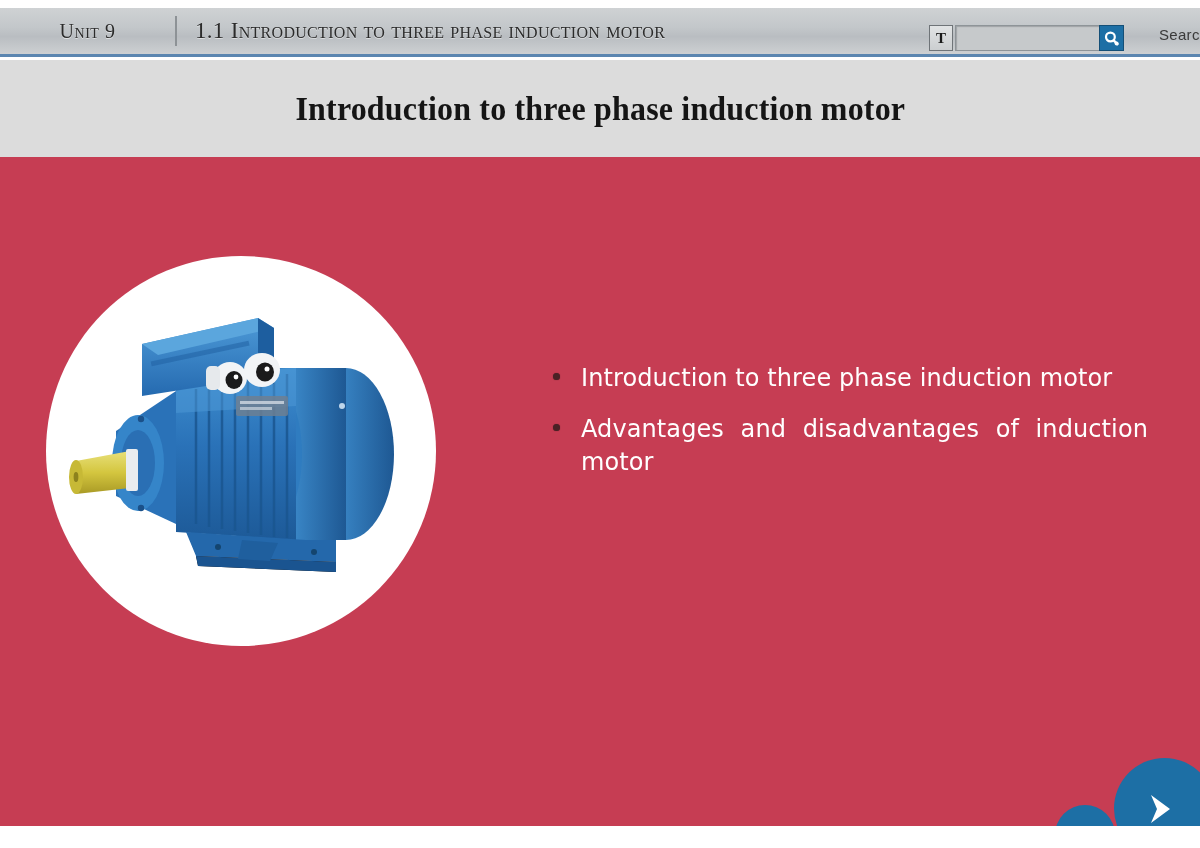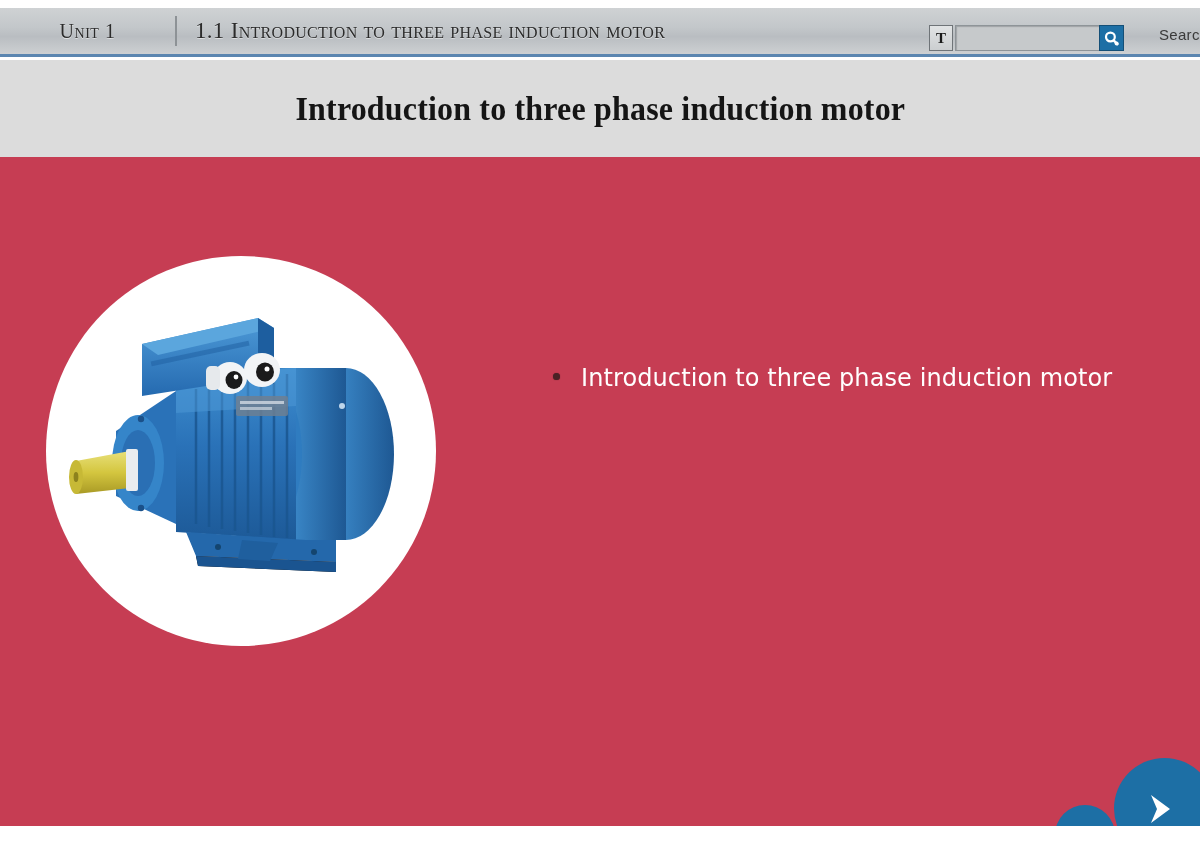--- a/index.html
+++ b/index.html
@@ -200,21 +200,21 @@
   }
 </style>
 </head>
 <body>
 
 <div class="page">
 
   <div class="top-strip"></div>
 
   <div class="nav-bar">
-    <div class="nav-unit">Unit 1</div>
+    <div class="nav-unit">Unit 9</div>
     <div class="nav-sep"></div>
     <div class="nav-breadcrumb">1.1 Introduction to three phase induction motor</div>
   </div>
 
   <div class="search-wrap">
     <div class="t-button">T</div>
     <input class="search-field" type="text" placeholder="" style="">
     <div class="search-go">
       <svg width="17" height="17" viewBox="0 0 17 17" aria-hidden="true">
         <circle cx="7.4" cy="7.0" r="4.4" fill="none" stroke="#ffffff" stroke-width="2.2"></circle>
@@ -309,20 +309,24 @@
 
         <ellipse cx="296" cy="150" rx="3" ry="3" fill="#cfe3f4" opacity="0.9"></ellipse>
       </svg>
     </div>
 
     <div class="bullet-list">
       <div class="bullet-row">
         <span class="bullet-dot"></span>
         <span class="bullet-text">Introduction to three phase induction motor</span>
       </div>
+      <div class="bullet-row">
+        <span class="bullet-dot"></span>
+        <span class="bullet-text justified">Advantages and disadvantages of induction motor</span>
+      </div>
     </div>
 
     <div class="circle-small"></div>
     <div class="next-button">
       <svg width="46" height="46" viewBox="0 0 46 46" aria-hidden="true">
         <path d="M14 9 L33 23 L14 37 L20 23 Z" fill="#ffffff"></path>
       </svg>
     </div>
   </div>
 

